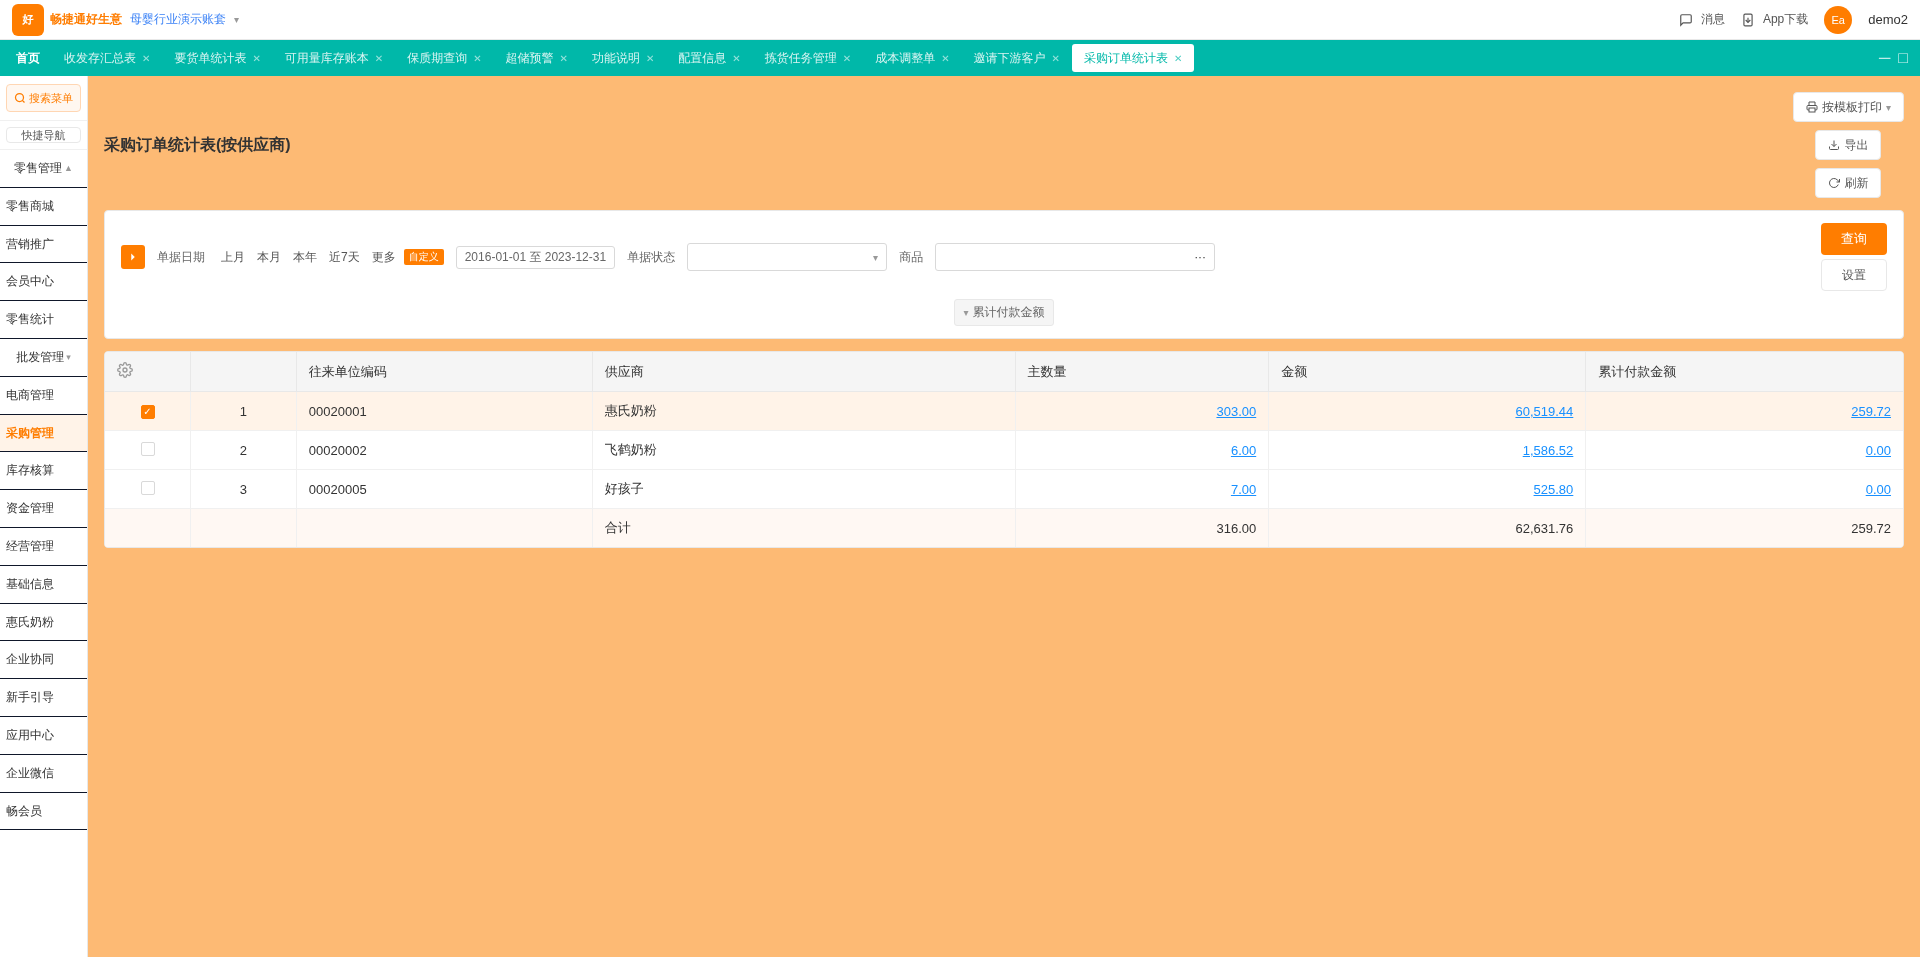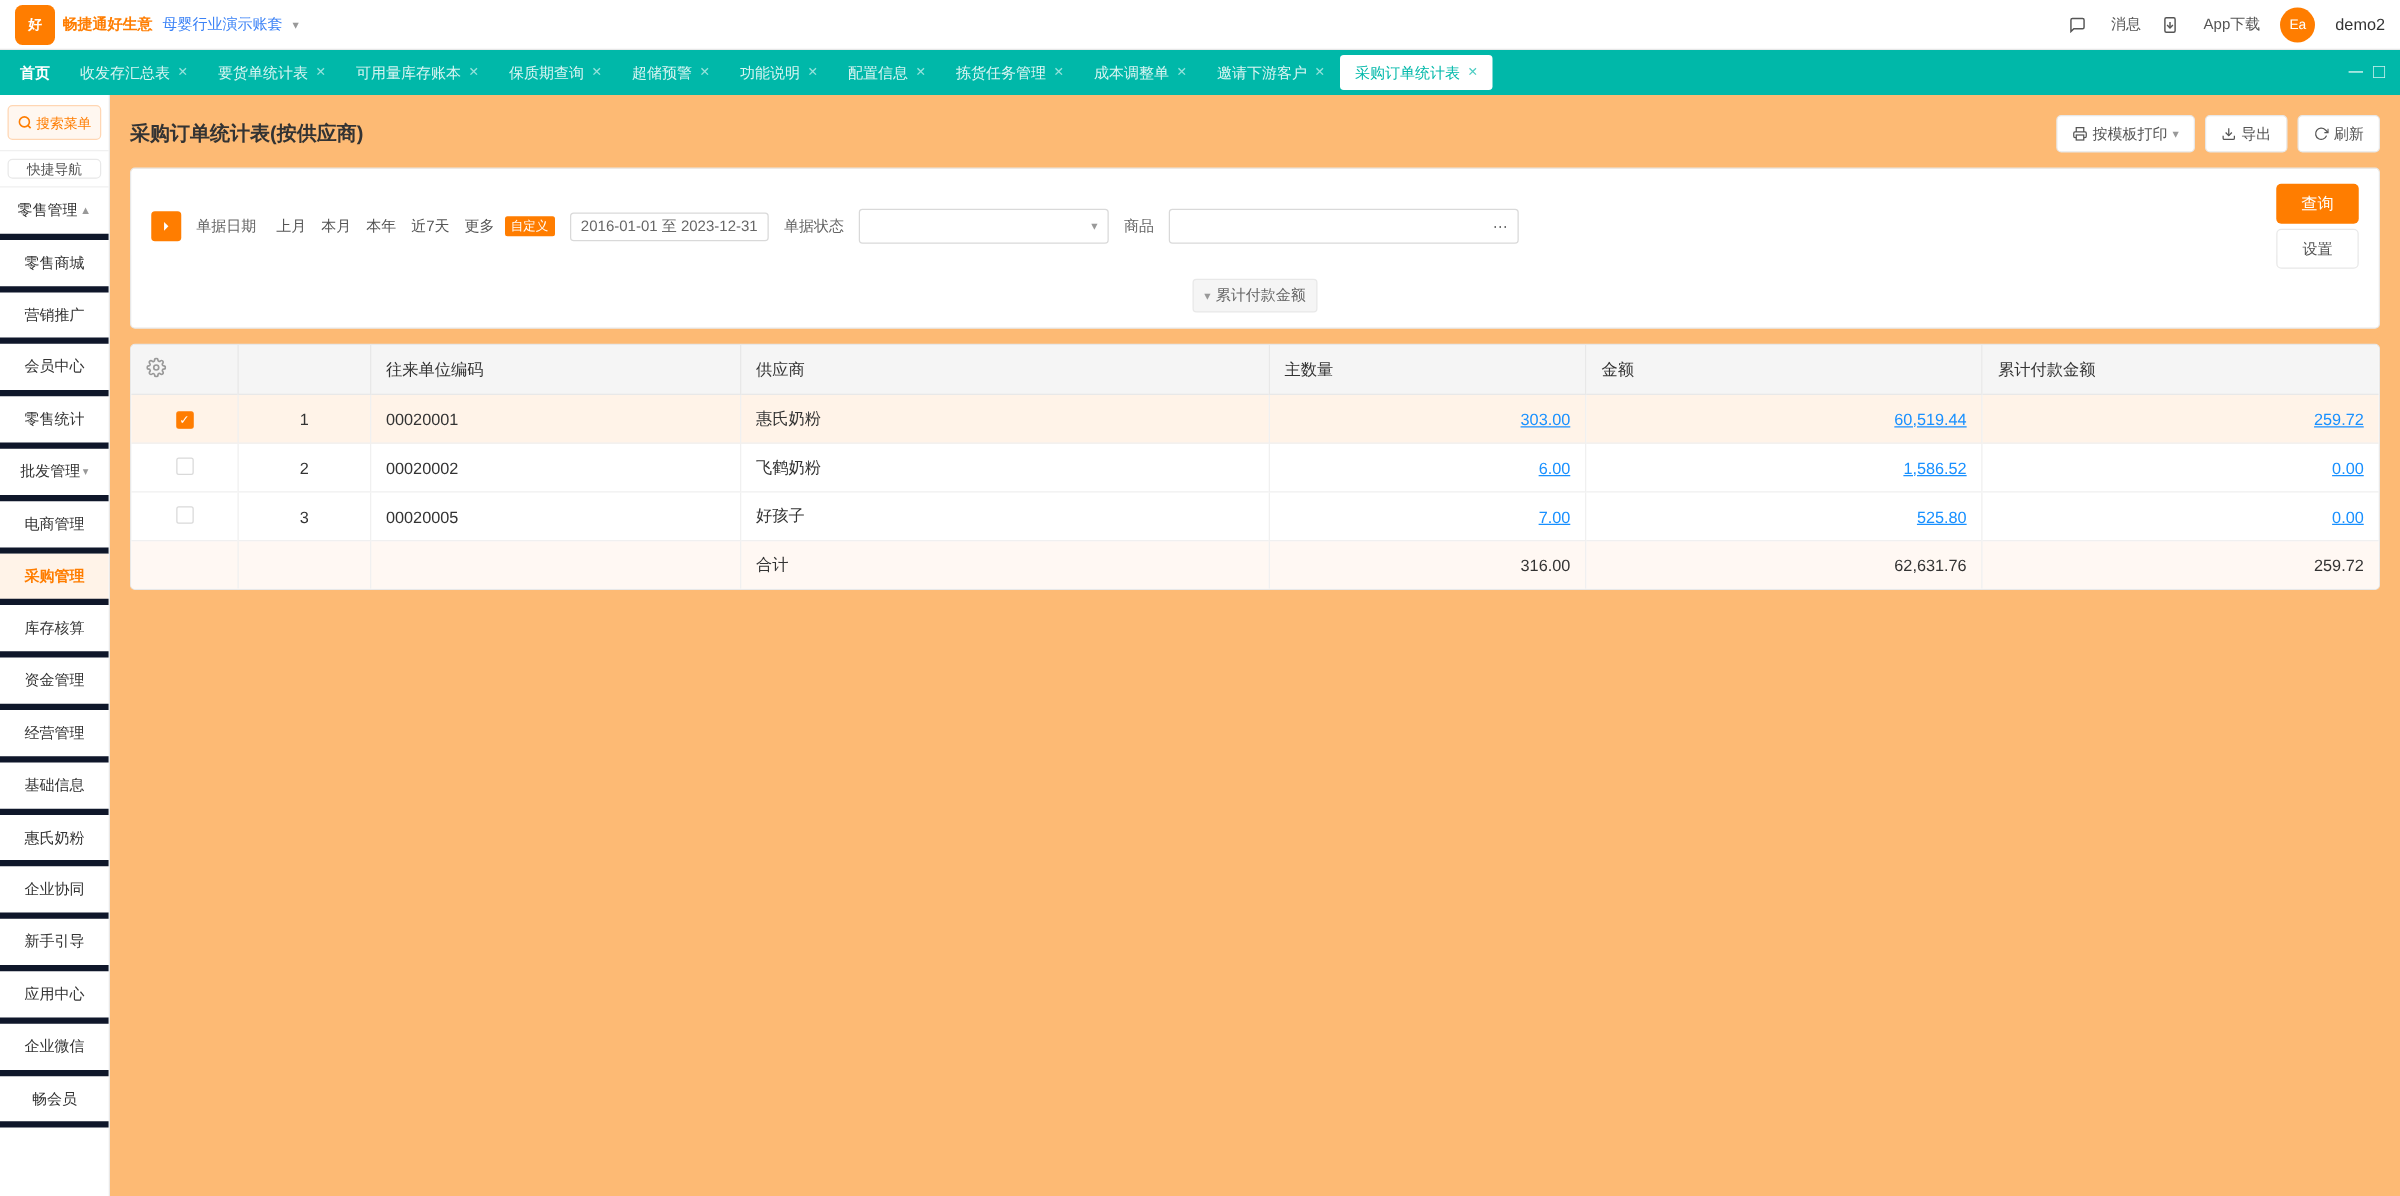--- a/index.html
+++ b/index.html
@@ -6,21 +6,21 @@
     body { font-family: "Microsoft YaHei", "PingFang SC", Arial, sans-serif; font-size: 13px; background: #f5f5f5; display: flex; flex-direction: column; height: 100vh; overflow: hidden; }
 
     
     .topbar { height: 40px; background: #fff; display: flex; align-items: center; padding: 0 12px; border-bottom: 1px solid #e8e8e8; justify-content: space-between; flex-shrink: 0; }
     .topbar-left { display: flex; align-items: center; gap: 8px; }
     .logo-area { display: flex; align-items: center; gap: 6px; }
     .logo-icon { width: 32px; height: 32px; background: #ff7d00; border-radius: 6px; display: flex; align-items: center; justify-content: center; color: white; font-size: 11px; font-weight: bold; }
     .logo-text { color: #ff7d00; font-size: 12px; font-weight: bold; line-height: 1.2; }
     .breadcrumb-text { color: #3b82f6; font-size: 12px; }
     .topbar-right { display: flex; align-items: center; gap: 16px; }
-    .topbar-icon-btn { display: flex; align-items: center; gap: 20px; color: #555; font-size: 12px; cursor: pointer; }
+    .topbar-icon-btn { display: flex; align-items: center; gap: 8px; color: #555; font-size: 12px; cursor: pointer; }
     .user-avatar { width: 28px; height: 28px; border-radius: 50%; background: #ff7d00; display: flex; align-items: center; justify-content: center; color: white; font-size: 11px; }
     .user-name { color: #333; font-size: 13px; cursor: pointer; }
 
     
     .nav-tabs { height: 36px; background: #00b8a9; display: flex; align-items: center; flex-shrink: 0; overflow-x: auto; padding: 0 4px; }
     .nav-tabs::-webkit-scrollbar { display: none; }
     .nav-tab { height: 28px; padding: 0 12px; display: flex; align-items: center; gap: 6px; color: rgba(255,255,255,0.85); font-size: 12px; cursor: pointer; white-space: nowrap; border-radius: 3px; flex-shrink: 0; }
     .nav-tab.active { background: #fff; color: #00b8a9; font-weight: 500; }
     .nav-tab.home { color: white; font-weight: bold; }
     .nav-tab-close { font-size: 10px; color: inherit; opacity: 0.7; cursor: pointer; }
@@ -30,32 +30,32 @@
     
     .main-layout { display: flex; flex: 1; overflow: hidden; }
 
     
     .sidebar { width: 88px; background: #fff; border-right: 1px solid #e8e8e8; display: flex; flex-direction: column; flex-shrink: 0; overflow-y: auto; }
     .sidebar::-webkit-scrollbar { width: 3px; }
     .sidebar-search { padding: 8px 6px; border-bottom: 1px solid #f0f0f0; }
     .sidebar-search-btn { width: 100%; height: 28px; background: #fff7f0; border: 1px solid #ffd6b3; border-radius: 4px; color: #ff7d00; font-size: 11px; cursor: pointer; display: flex; align-items: center; justify-content: center; gap: 3px; }
     .sidebar-nav-btn { padding: 6px; border-bottom: 1px solid #f0f0f0; }
     .sidebar-nav-btn-inner { width: 100%; height: 16px; background: #fff; border: 1px solid #e8e8e8; border-radius: 4px; color: #555; font-size: 11px; cursor: pointer; display: flex; align-items: center; justify-content: center; }
-    .sidebar-item { padding: 10px 6px; text-align: center; color: #333; font-size: 12px; cursor: pointer; border-bottom: 5px solid #0f172a; line-height: 1.4; }
+    .sidebar-item { padding: 10px 6px; color: #333; font-size: 12px; cursor: pointer; border-bottom: 1px solid #0f172a; line-height: 1.4; }
     .sidebar-item.active { color: #ff7d00; background: #fff3e8; font-weight: bold; }
     .sidebar-item-with-arrow { display: flex; align-items: center; justify-content: center; gap: 2px; }
     .sidebar-item .arrow { font-size: 9px; color: #999; }
 
     
     .content { flex: 1; overflow-y: auto; padding: 16px; background: #fdba74; }
 
     
     .page-header { display: flex; align-items: center; justify-content: space-between; margin-bottom: 12px; }
     .page-title { font-size: 16px; font-weight: bold; color: #333; }
-    .page-actions { display: flex; align-items: center; gap: 8px; }
+    .page-actions { display: flex; align-items: center; gap: 8px; flex-direction: column; }
     .btn-print { height: 30px; padding: 0 12px; border: 1px solid #e8e8e8; background: #fff; border-radius: 4px; font-size: 12px; cursor: pointer; display: flex; align-items: center; gap: 4px; color: #555; }
     .btn-export { height: 30px; padding: 0 12px; border: 1px solid #e8e8e8; background: #fff; border-radius: 4px; font-size: 12px; cursor: pointer; display: flex; align-items: center; gap: 4px; color: #555; }
     .btn-refresh { height: 30px; padding: 0 12px; border: 1px solid #e8e8e8; background: #fff; border-radius: 4px; font-size: 12px; cursor: pointer; display: flex; align-items: center; gap: 4px; color: #555; }
 
     
     .filter-area { background: #fff; border-radius: 4px; padding: 12px 16px; margin-bottom: 12px; border: 1px solid #e8e8e8; }
     .filter-row { display: flex; align-items: center; gap: 12px; flex-wrap: wrap; }
     .filter-toggle { width: 24px; height: 24px; background: #ff7d00; border-radius: 3px; display: flex; align-items: center; justify-content: center; cursor: pointer; flex-shrink: 0; }
     .filter-toggle svg { fill: white; }
     .filter-label { font-size: 12px; color: #666; white-space: nowrap; }

